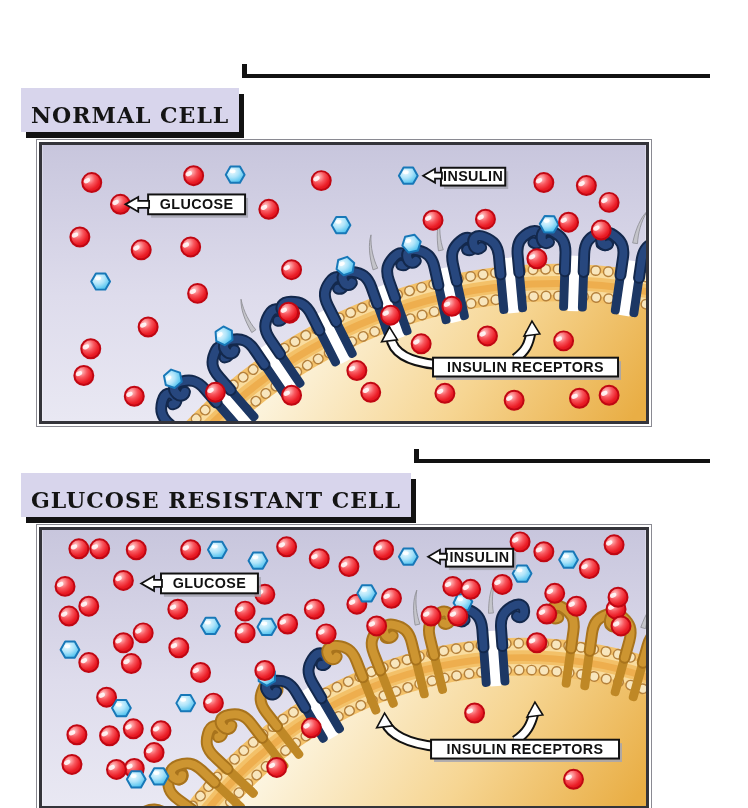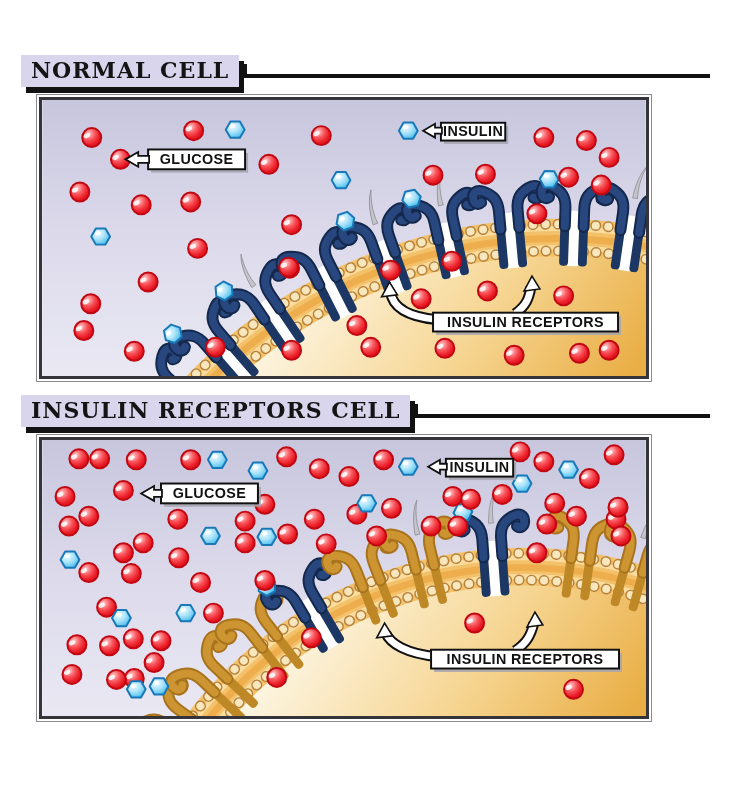--- a/index.html
+++ b/index.html
@@ -12,23 +12,24 @@
 
   .title-row { margin-left:21px; width:689px; display:flex; align-items:flex-start; }
   .title-box {
     background:var(--title-bg,#d8d5ec);
     color:#141414;
     font-family:"DejaVu Serif", serif;
     font-weight:800;
     font-size:22px;
     letter-spacing:1px;
     line-height:1;
-    padding:4px 10px 6px 10px;
+    padding:16px 10px 6px 10px;
     box-shadow:5px 6px 0 #121212;
     white-space:nowrap;
+    margin-top:33px;
   }
   .title-step { width:5px; height:14px; background:#121212; margin-left:3px; margin-top:9px; }
   .title-line { flex:1; height:4px; background:#121212; margin-top:19px; }
 
   .panel-frame {
     margin-left:36px; margin-top:7px;
     display:inline-block;
     border:1px solid #8a8a92;
     padding:2px;
     background:#ffffff;
@@ -238,21 +239,21 @@
           <rect class="callout-box" x="395" y="215" width="187" height="19"></rect>
           <text class="label-text" x="488.5" y="229">INSULIN RECEPTORS</text>
         </g>
       </svg>
     </div>
   </div>
 </div>
 
 <div class="section section-resistant">
   <div class="title-row">
-    <div class="title-box">INSULIN RECEPTORS CELL</div>
+    <div class="title-box">GLUCOSE RESISTANT CELL</div>
     <div class="title-step"></div>
     <div class="title-line"></div>
   </div>
   <div class="panel-frame">
     <div class="panel-inner">
       <svg class="panel" viewBox="0 0 610 279" width="604" height="276">
         <rect x="0" y="0" width="610" height="279" fill="url(#bgGrad)"></rect>
         <g>
             <circle cx="486" cy="536" r="423" fill="url(#cellGrad)"></circle>
             <circle cx="486" cy="536" r="408" fill="none" stroke="#f3c169" stroke-width="38"></circle>

